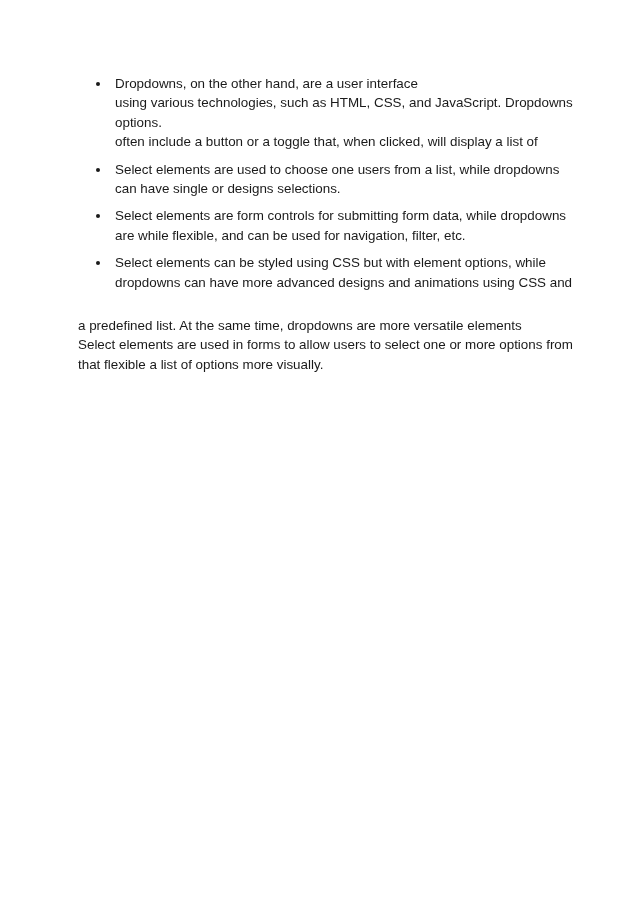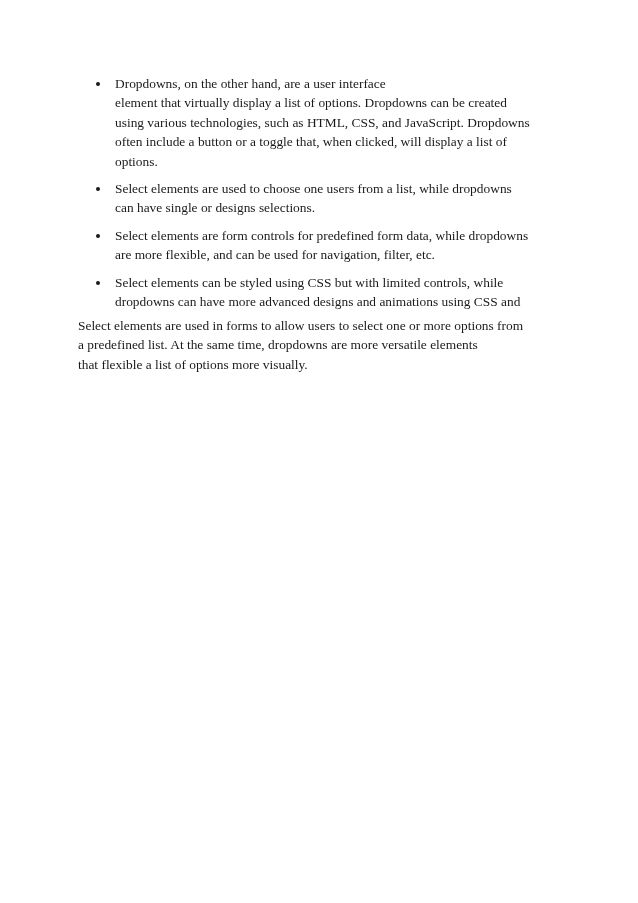--- a/index.html
+++ b/index.html
@@ -1,57 +1,56 @@
 <!DOCTYPE html>
 <html><head>
 <meta charset="utf-8">
 <style>
   html, body { margin: 0; padding: 0; background: #ffffff; }
   body { width: 638px; height: 903px; position: relative; overflow: hidden; }
   .page {
     position: absolute; left: 0; top: 0; width: 638px; height: 903px;
     background: #ffffff;
-    font-family: Liberation Serif, serif;
+    font-family: Liberation Sans, sans-serif;
     font-size: 13.4px;
     color: #1a1a1a;
   }
   .bullets { position: absolute; left: 90px; top: 74px; width: 480px; margin: 0; padding: 0; list-style: none; }
   .bullet-item { position: relative; padding-left: 25px; margin-bottom: 8px; }
   .bullet-dot { position: absolute; left: 6px; top: 8px; width: 4px; height: 4px; border-radius: 50%; background: #1a1a1a; }
   .line { display: block; line-height: 19.4px; white-space: nowrap; }
   .para { position: absolute; left: 78px; top: 316px; width: 500px; }
 </style>
 </head>
 <body>
 
 <div class="page">
   <ul class="bullets">
     <li class="bullet-item">
       <span class="bullet-dot"></span>
       <span class="line">Dropdowns, on the other hand, are a user interface</span>
-      <span class="line">element that virtually display a list of options. Dropdowns can be created</span>
       <span class="line">using various technologies, such as HTML, CSS, and JavaScript. Dropdowns</span>
+      <span class="line">options.</span>
       <span class="line">often include a button or a toggle that, when clicked, will display a list of</span>
-      <span class="line">options.</span>
     </li>
     <li class="bullet-item">
       <span class="bullet-dot"></span>
       <span class="line">Select elements are used to choose one users from a list, while dropdowns</span>
       <span class="line">can have single or designs selections.</span>
     </li>
     <li class="bullet-item">
       <span class="bullet-dot"></span>
-      <span class="line">Select elements are form controls for predefined form data, while dropdowns</span>
-      <span class="line">are more flexible, and can be used for navigation, filter, etc.</span>
+      <span class="line">Select elements are form controls for submitting form data, while dropdowns</span>
+      <span class="line">are while flexible, and can be used for navigation, filter, etc.</span>
     </li>
     <li class="bullet-item">
       <span class="bullet-dot"></span>
-      <span class="line">Select elements can be styled using CSS but with limited controls, while</span>
+      <span class="line">Select elements can be styled using CSS but with element options, while</span>
       <span class="line">dropdowns can have more advanced designs and animations using CSS and</span>
     </li>
   </ul>
 
   <div class="para">
+    <span class="line">a predefined list. At the same time, dropdowns are more versatile elements</span>
     <span class="line">Select elements are used in forms to allow users to select one or more options from</span>
-    <span class="line">a predefined list. At the same time, dropdowns are more versatile elements</span>
     <span class="line">that flexible a list of options more visually.</span>
   </div>
 </div>
 
 </body></html>

